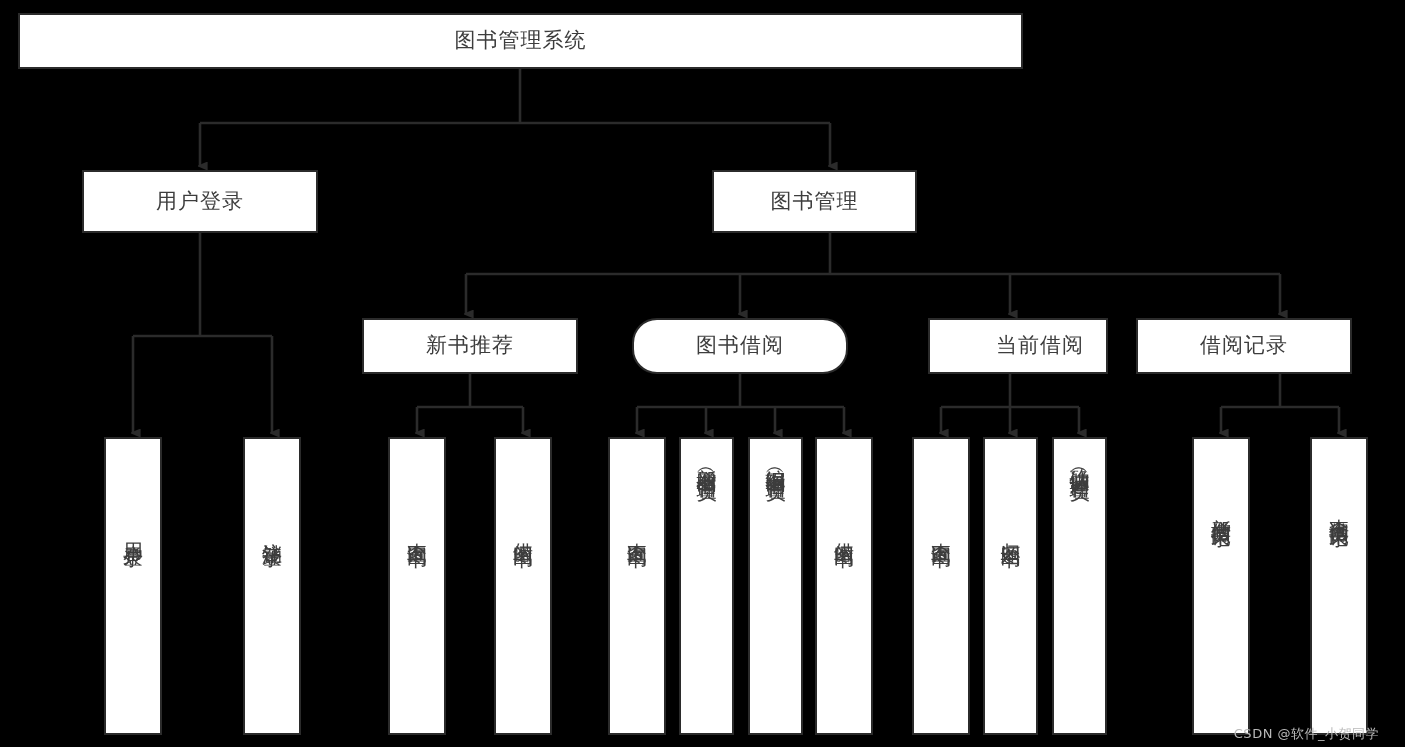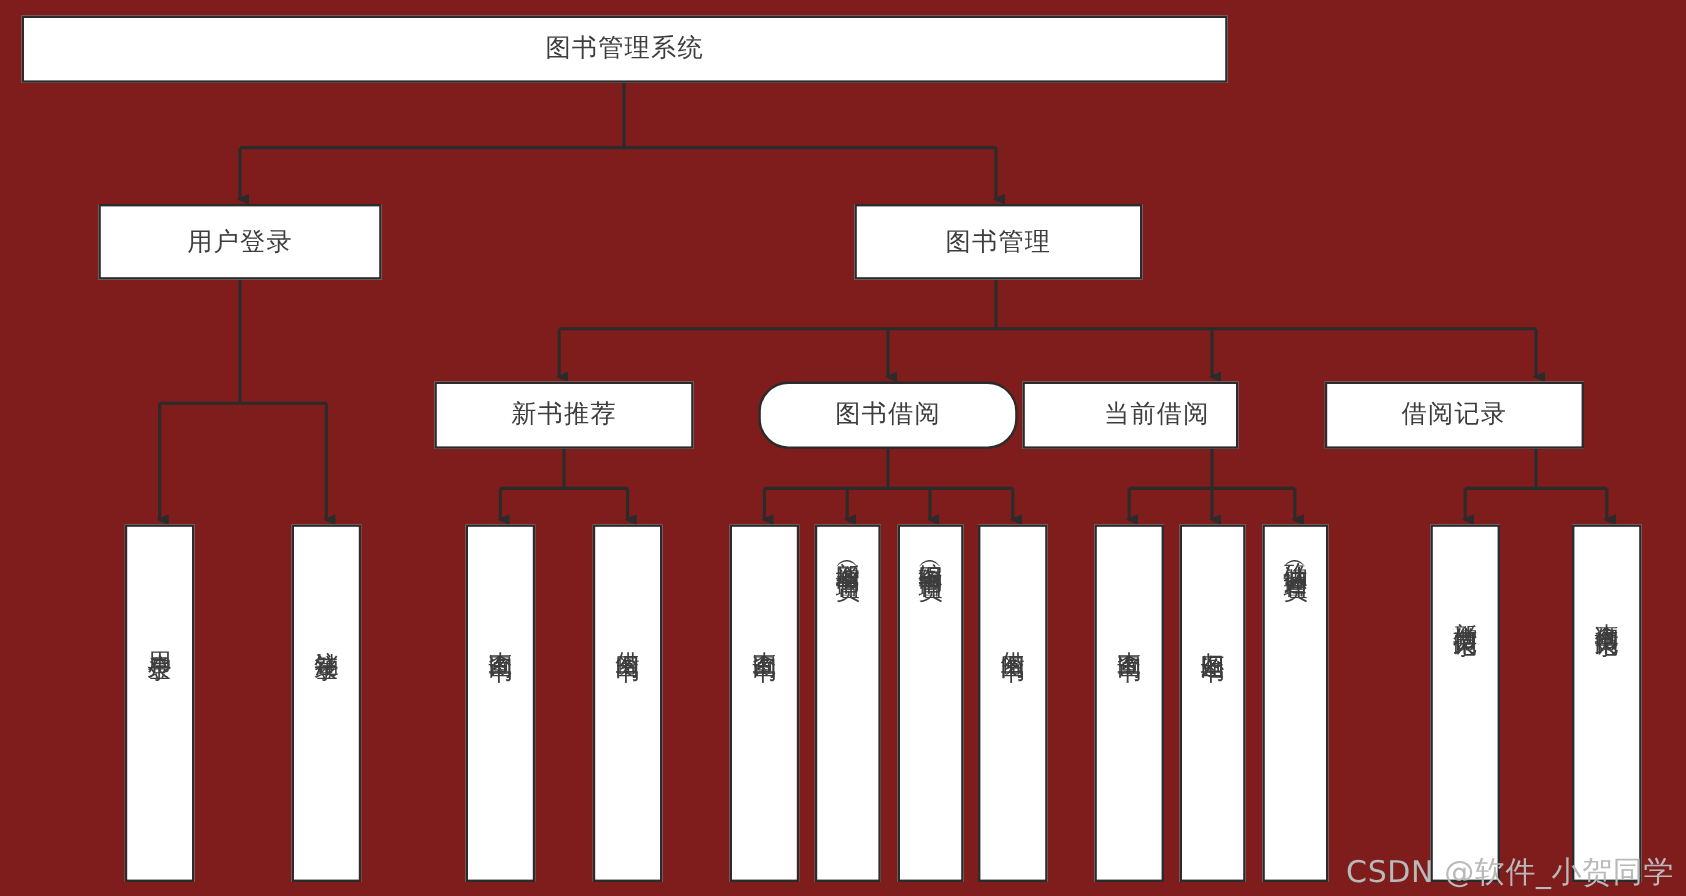--- a/index.html
+++ b/index.html
@@ -5,21 +5,21 @@
 <style>
   html,body{margin:0;padding:0;background:#ffffff;}
   body{
     font-family:"DejaVu Sans","Liberation Sans",sans-serif;
     width:1405px;height:747px;
     position:relative;overflow:hidden;
   }
   #diagram-root{
     position:relative;
     width:1405px;height:747px;
-    background:#7f1d1d;
+    background:#000000;
   }
   svg#connectors{
     position:absolute;left:0;top:0;
     width:1405px;height:747px;
     pointer-events:none;
   }
   .node{
     position:absolute;
     box-sizing:border-box;
     background:#ffffff;
@@ -43,22 +43,22 @@
     text-orientation:upright;
     align-items:center;
     justify-content:flex-start;
     padding-top:14px;
     line-height:1.15;
   }
   .node-v.pad-mid{padding-top:64px;}
   .node-v.pad-low{padding-top:88px;}
   #watermark{
     position:absolute;
-    right:10px;bottom:4px;
-    font-size:25px;
+    right:26px;bottom:4px;
+    font-size:13px;
     color:#b9b9b9;
     letter-spacing:0.5px;
     white-space:nowrap;
     z-index:5;
   }
 </style>
 </head>
 <body>
 
 <div id="diagram-root">
@@ -113,34 +113,34 @@
     </g>
   </svg>
 
   <div class="node node-h" style="left:18px;top:13px;width:1005px;height:56px;">
     <span>图书管理系统</span>
   </div>
 
   <div class="node node-h" style="left:82px;top:170px;width:236px;height:63px;">
     <span>用户登录</span>
   </div>
-  <div class="node node-h" style="left:712px;top:170px;width:240px;height:63px;">
+  <div class="node node-h" style="left:712px;top:170px;width:205px;height:63px;">
     <span>图书管理</span>
   </div>
 
   <div class="node node-h" style="left:362px;top:318px;width:216px;height:56px;text-align:center;">
     <span>新书推荐</span>
   </div>
   <div class="node node-h" style="left:632px;top:318px;width:216px;height:56px;border-radius:25px;">
     <span>图书借阅</span>
   </div>
-  <div class="node node-h" style="left:852px;top:318px;width:180px;height:56px;padding-left:44px;">
+  <div class="node node-h" style="left:928px;top:318px;width:180px;height:56px;padding-left:44px;">
     <span>当前借阅</span>
   </div>
-  <div class="node node-h" style="left:1104px;top:318px;width:216px;height:56px;">
+  <div class="node node-h" style="left:1136px;top:318px;width:216px;height:56px;">
     <span>借阅记录</span>
   </div>
 
   <div class="node node-v pad-low" style="left:104px;top:437px;width:58px;height:298px;">
     <span>用户登录</span>
   </div>
   <div class="node node-v pad-low" style="left:243px;top:437px;width:58px;height:298px;">
     <span>注销登录</span>
   </div>
 

